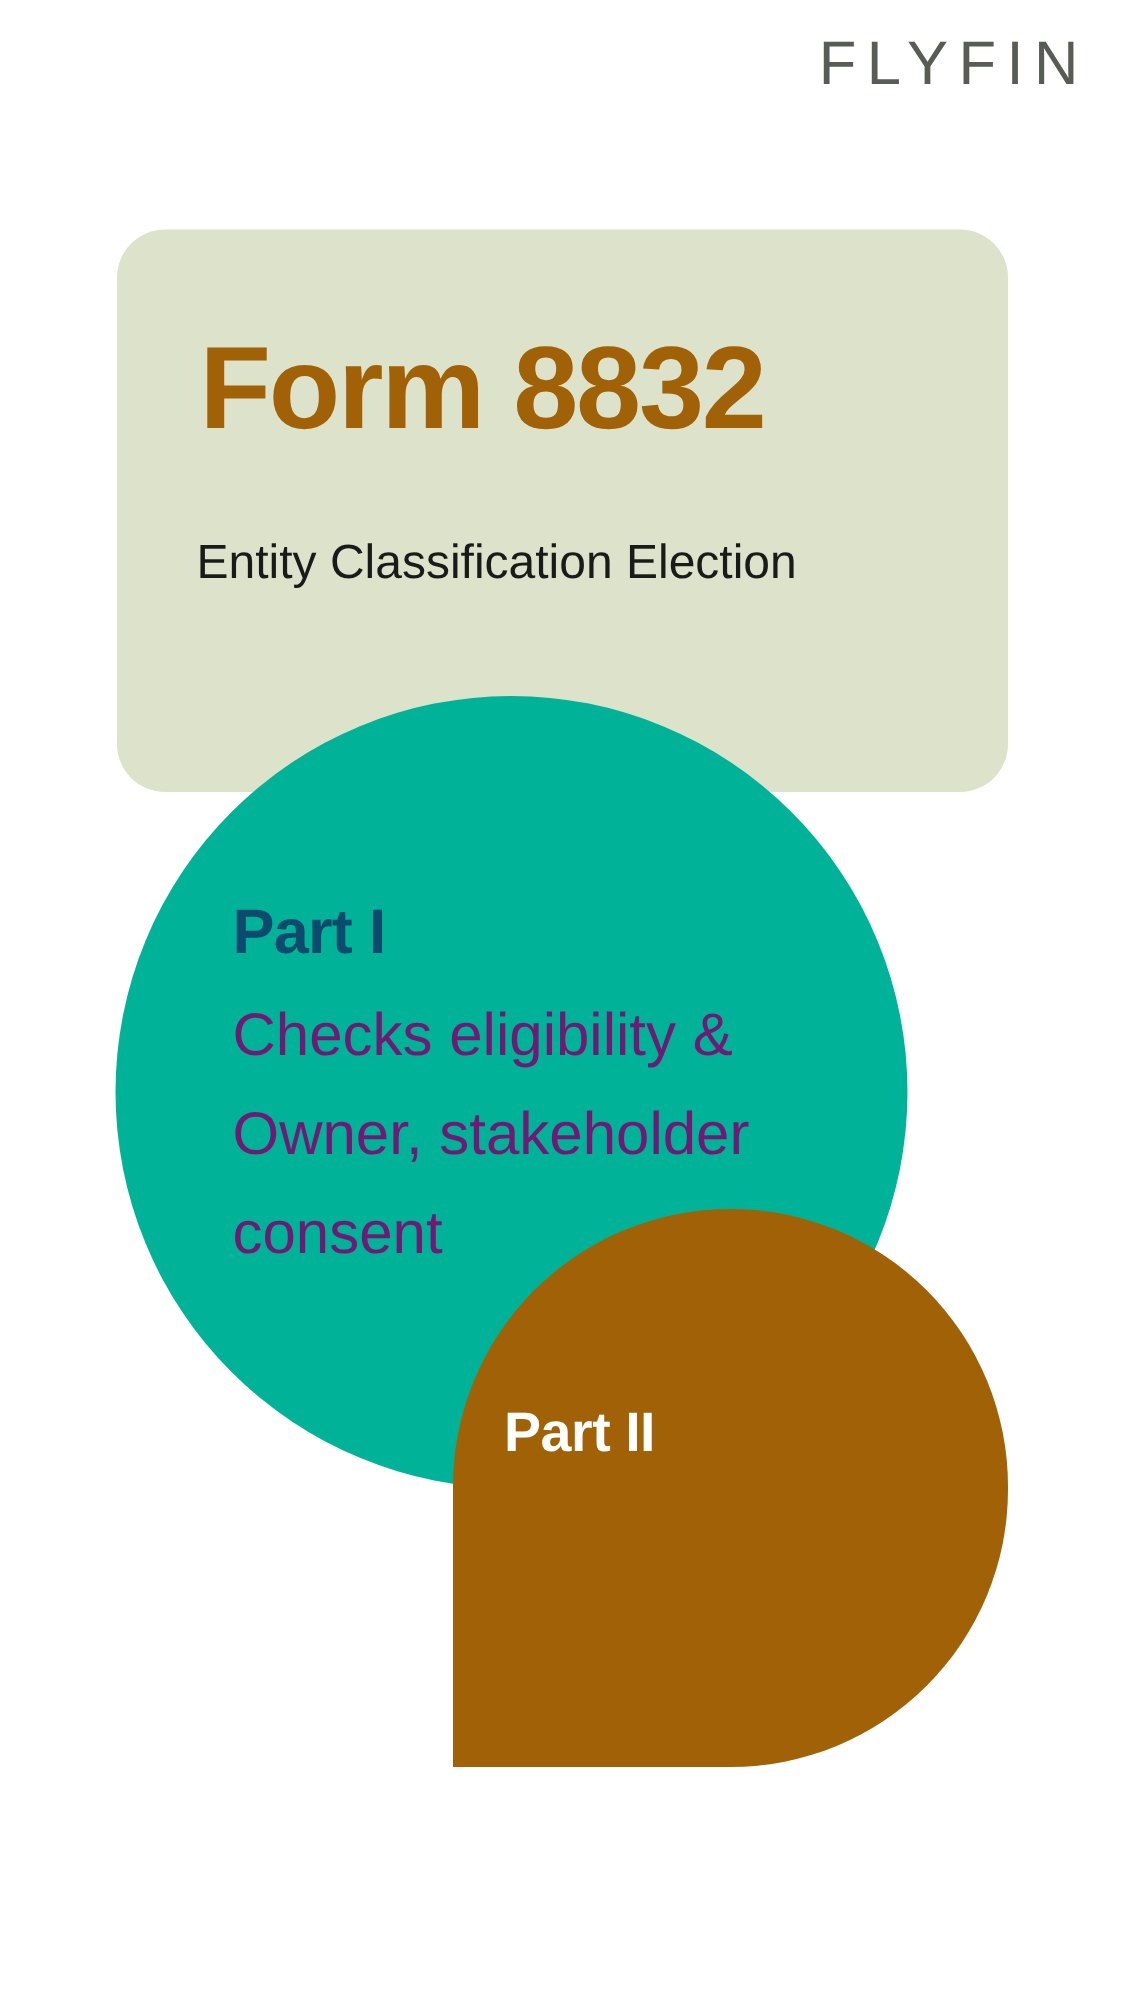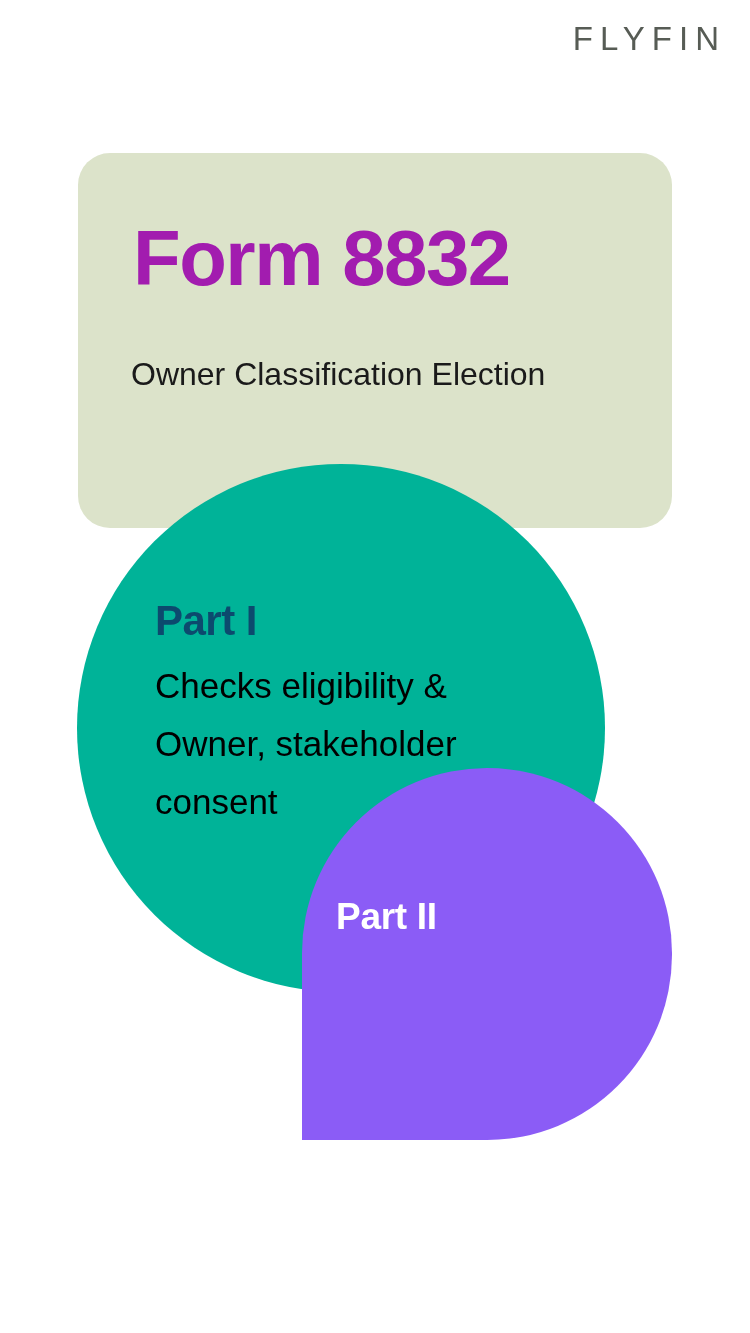--- a/index.html
+++ b/index.html
@@ -20,21 +20,21 @@
     background:#ffffff;
     overflow:hidden;
   }
 
   
   .brand-logo {
     position:absolute;
     top:22px;
     right:24px;
     font-family:"Liberation Sans", sans-serif;
-    font-size:33px;
+    font-size:41px;
     font-weight:400;
     letter-spacing:7px;
     color:#575c55;
     line-height:1;
     white-space:nowrap;
   }
 
   
   .title-card {
     position:absolute;
@@ -47,21 +47,21 @@
     z-index:1;
   }
 
   .form-title {
     position:absolute;
     left:55px;
     top:66px;
     font-size:78px;
     font-weight:bold;
     letter-spacing:-1.5px;
-    color:#a21caf;
+    color:#a16207;
     line-height:1;
     white-space:nowrap;
   }
 
   .form-subtitle {
     position:absolute;
     left:53px;
     top:202px;
     font-size:32px;
     font-weight:400;
@@ -92,35 +92,35 @@
   .part-one-heading {
     font-size:42px;
     font-weight:bold;
     color:#0c4a6e;
     letter-spacing:-0.5px;
     line-height:1.05;
     margin-bottom:14px;
   }
 
   .part-one-body {
-    font-size:35px;
+    font-size:40px;
     font-weight:400;
-    color:#000000;
+    color:#701a75;
     line-height:1.65;
     white-space:pre-line;
   }
 
   
   .part-two {
     position:absolute;
     left:302px;
-    top:768px;
+    top:806px;
     width:370px;
     height:372px;
-    background:#8b5cf6;
+    background:#a16207;
     border-radius:185px 185px 185px 0;
     z-index:3;
   }
 
   .part-two-inner {
     position:absolute;
     left:34px;
     top:130px;
     width:330px;
   }
@@ -145,21 +145,21 @@
 </style>
 </head>
 <body>
 
 <div class="canvas">
 
   <div class="brand-logo">FLYFIN</div>
 
   <div class="title-card">
     <div class="form-title">Form 8832</div>
-    <div class="form-subtitle">Owner Classification Election</div>
+    <div class="form-subtitle">Entity Classification Election</div>
   </div>
 
   <div class="part-one">
     <div class="part-one-inner">
       <div class="part-one-heading">Part I</div>
       <div class="part-one-body">Checks eligibility &amp;
 Owner, stakeholder
 consent</div>
     </div>
   </div>

